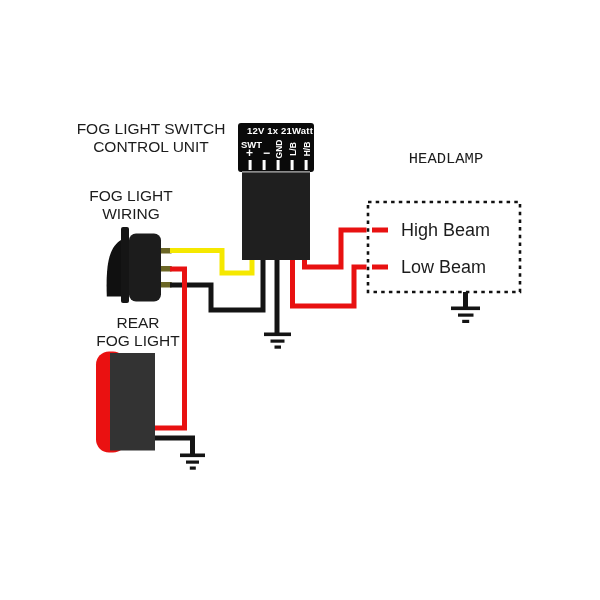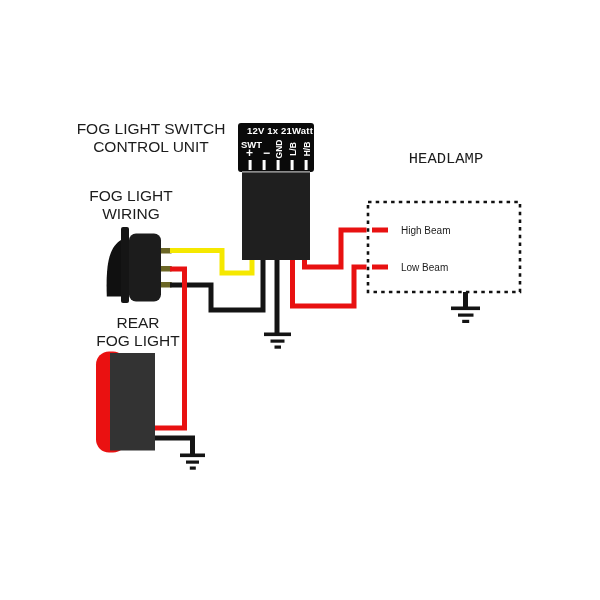--- a/index.html
+++ b/index.html
@@ -1,21 +1,21 @@
 <!DOCTYPE html>
 <html><head>
 <meta charset="utf-8">
 <style>
   html,body{margin:0;padding:0;background:#fff;}
   .stage{position:relative;width:600px;height:600px;background:#ffffff;overflow:hidden;
          font-family:"Liberation Sans", sans-serif;border-radius:7px;}
   .stage svg{position:absolute;left:0;top:0;}
   .lbl{position:absolute;color:#1c1c1c;font-size:15.5px;line-height:18px;
        text-align:center;white-space:nowrap;}
-  .beam-lbl{position:absolute;color:#1c1c1c;font-size:10px;line-height:17px;
+  .beam-lbl{position:absolute;color:#1c1c1c;font-size:18px;line-height:17px;
             text-align:left;white-space:nowrap;}
   
   .cu-rating{position:absolute;left:238px;top:125px;width:84px;text-align:center;
              color:#fff;font-size:9.5px;font-weight:bold;letter-spacing:0.2px;}
   .cu-swt{position:absolute;left:241px;top:139px;width:34px;
           color:#fff;font-size:9.5px;font-weight:bold;}
   .cu-pm{position:absolute;left:241px;top:147px;width:34px;display:flex;
          justify-content:space-around;color:#fff;font-size:12px;font-weight:bold;line-height:12px;}
   .cu-pin-lbl{position:absolute;top:144px;width:26px;height:10px;line-height:10px;
               text-align:center;color:#fff;font-size:8.5px;font-weight:bold;

